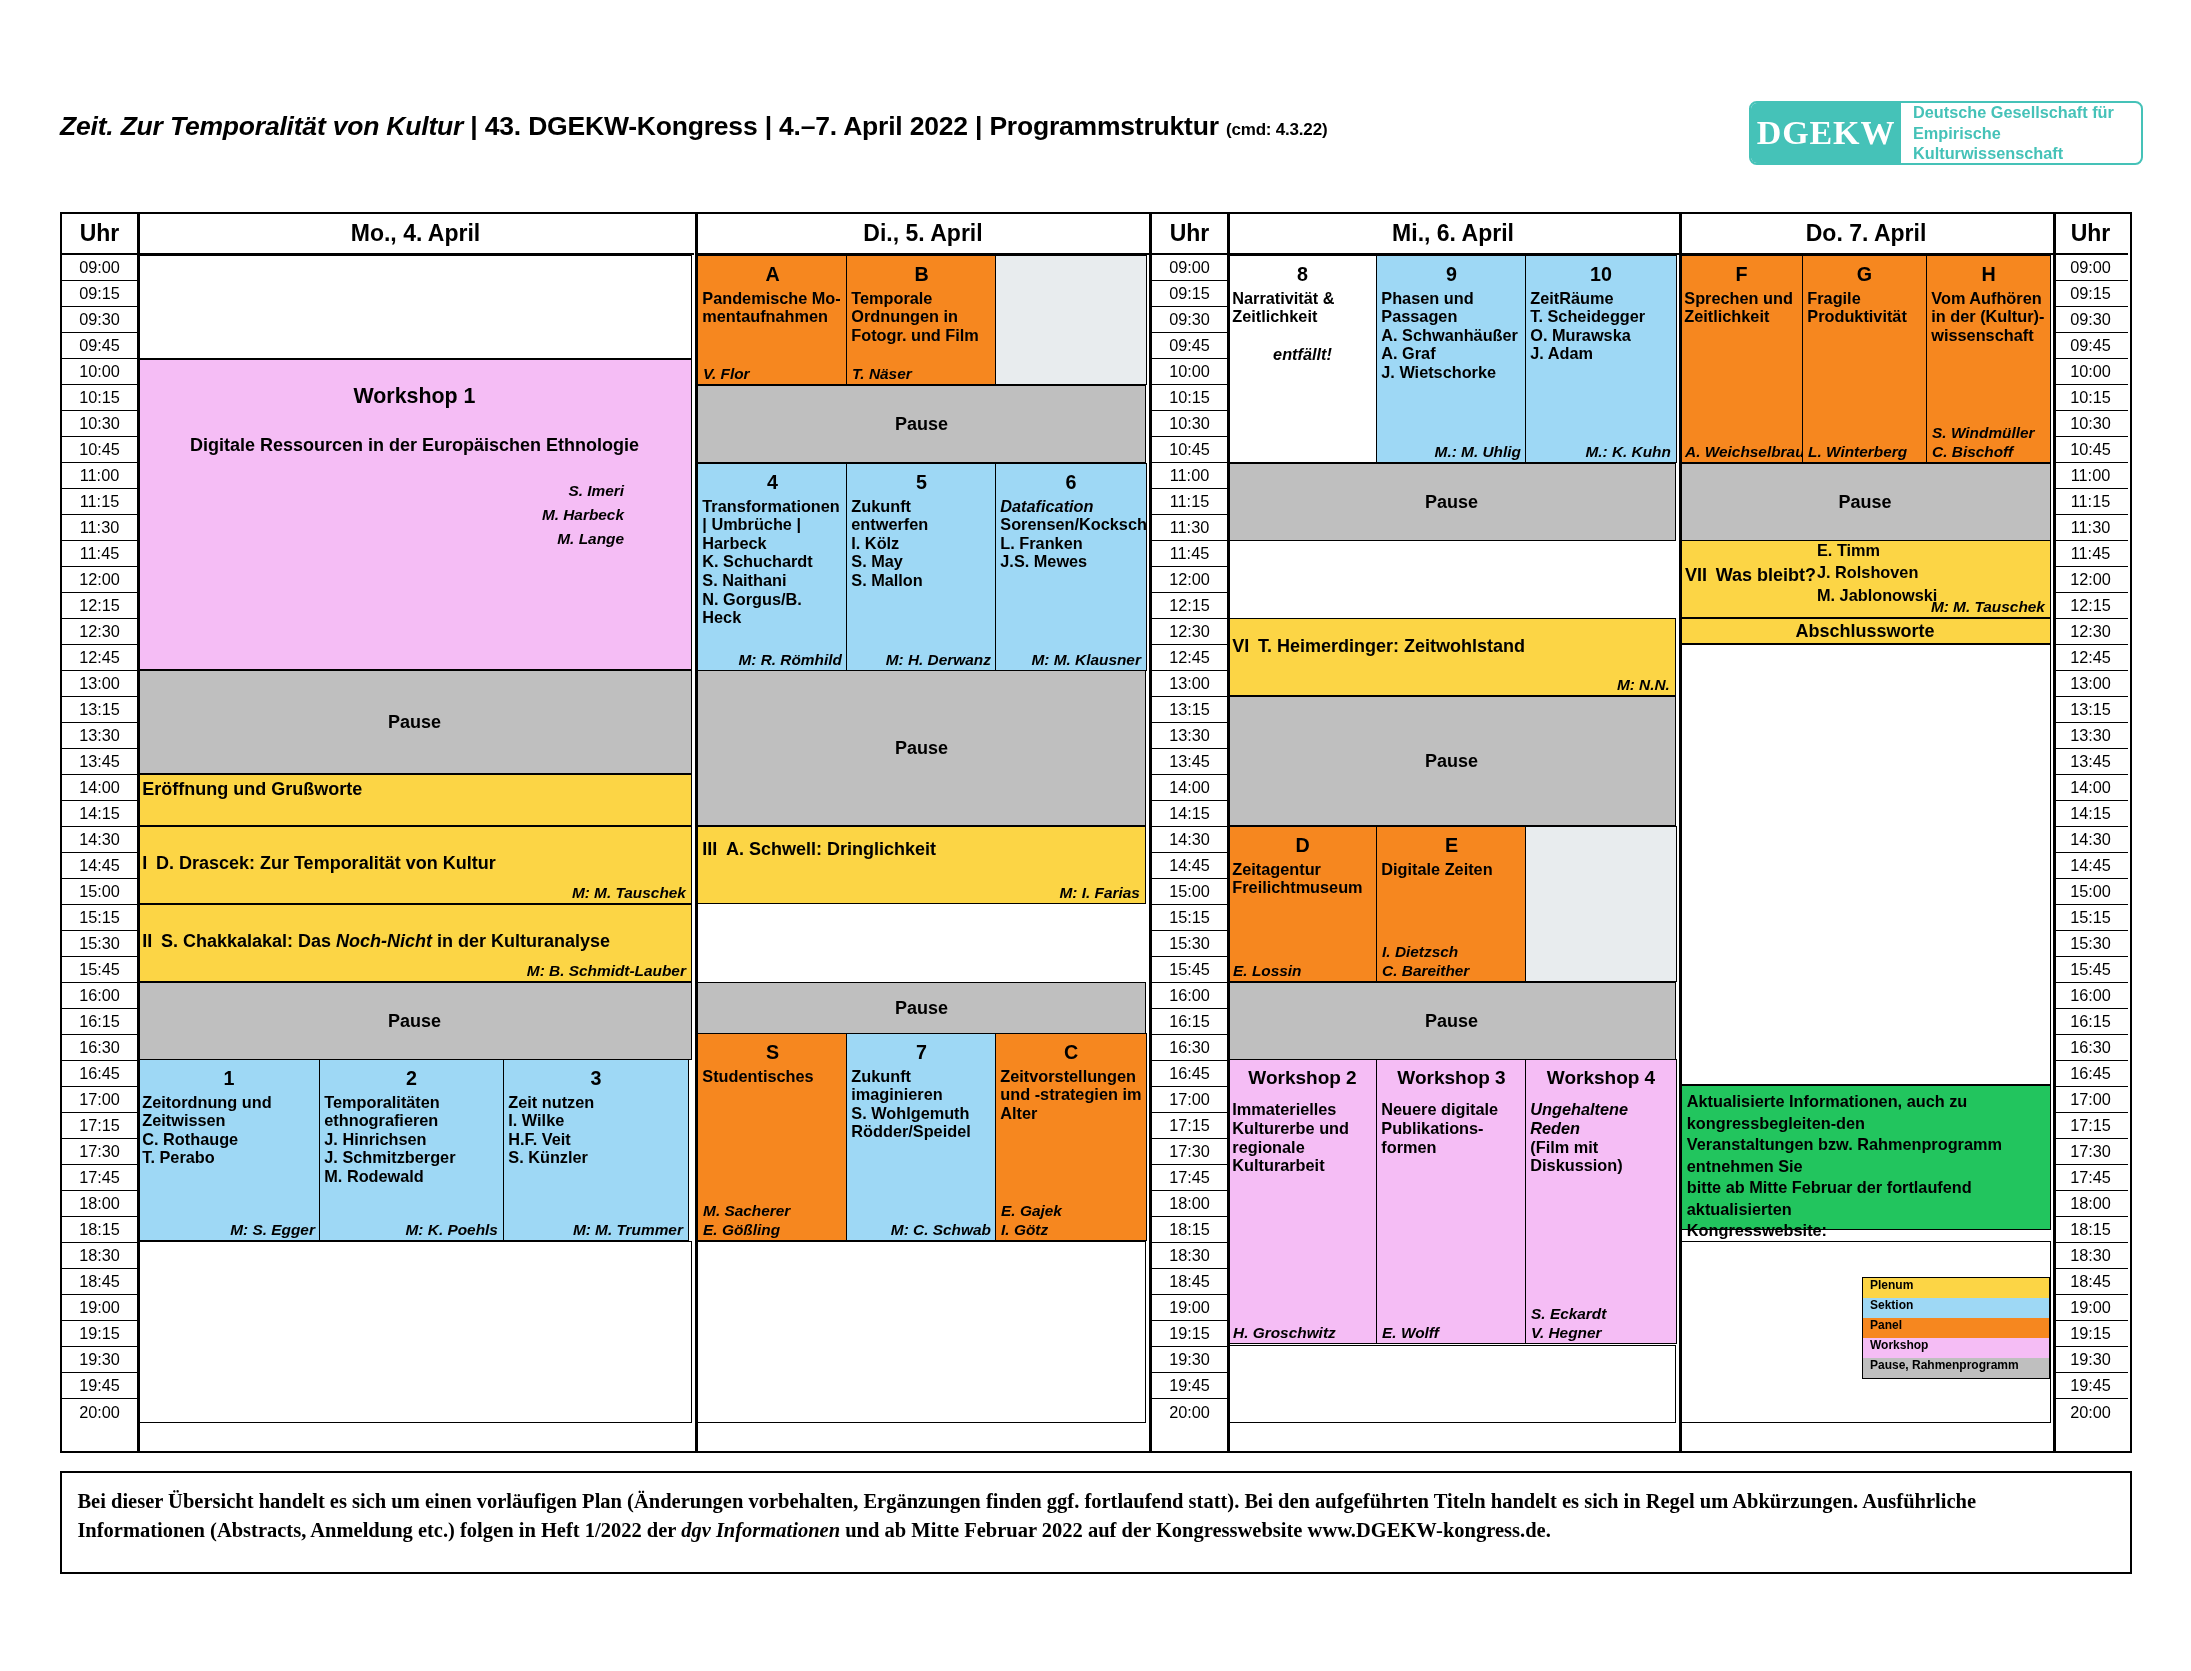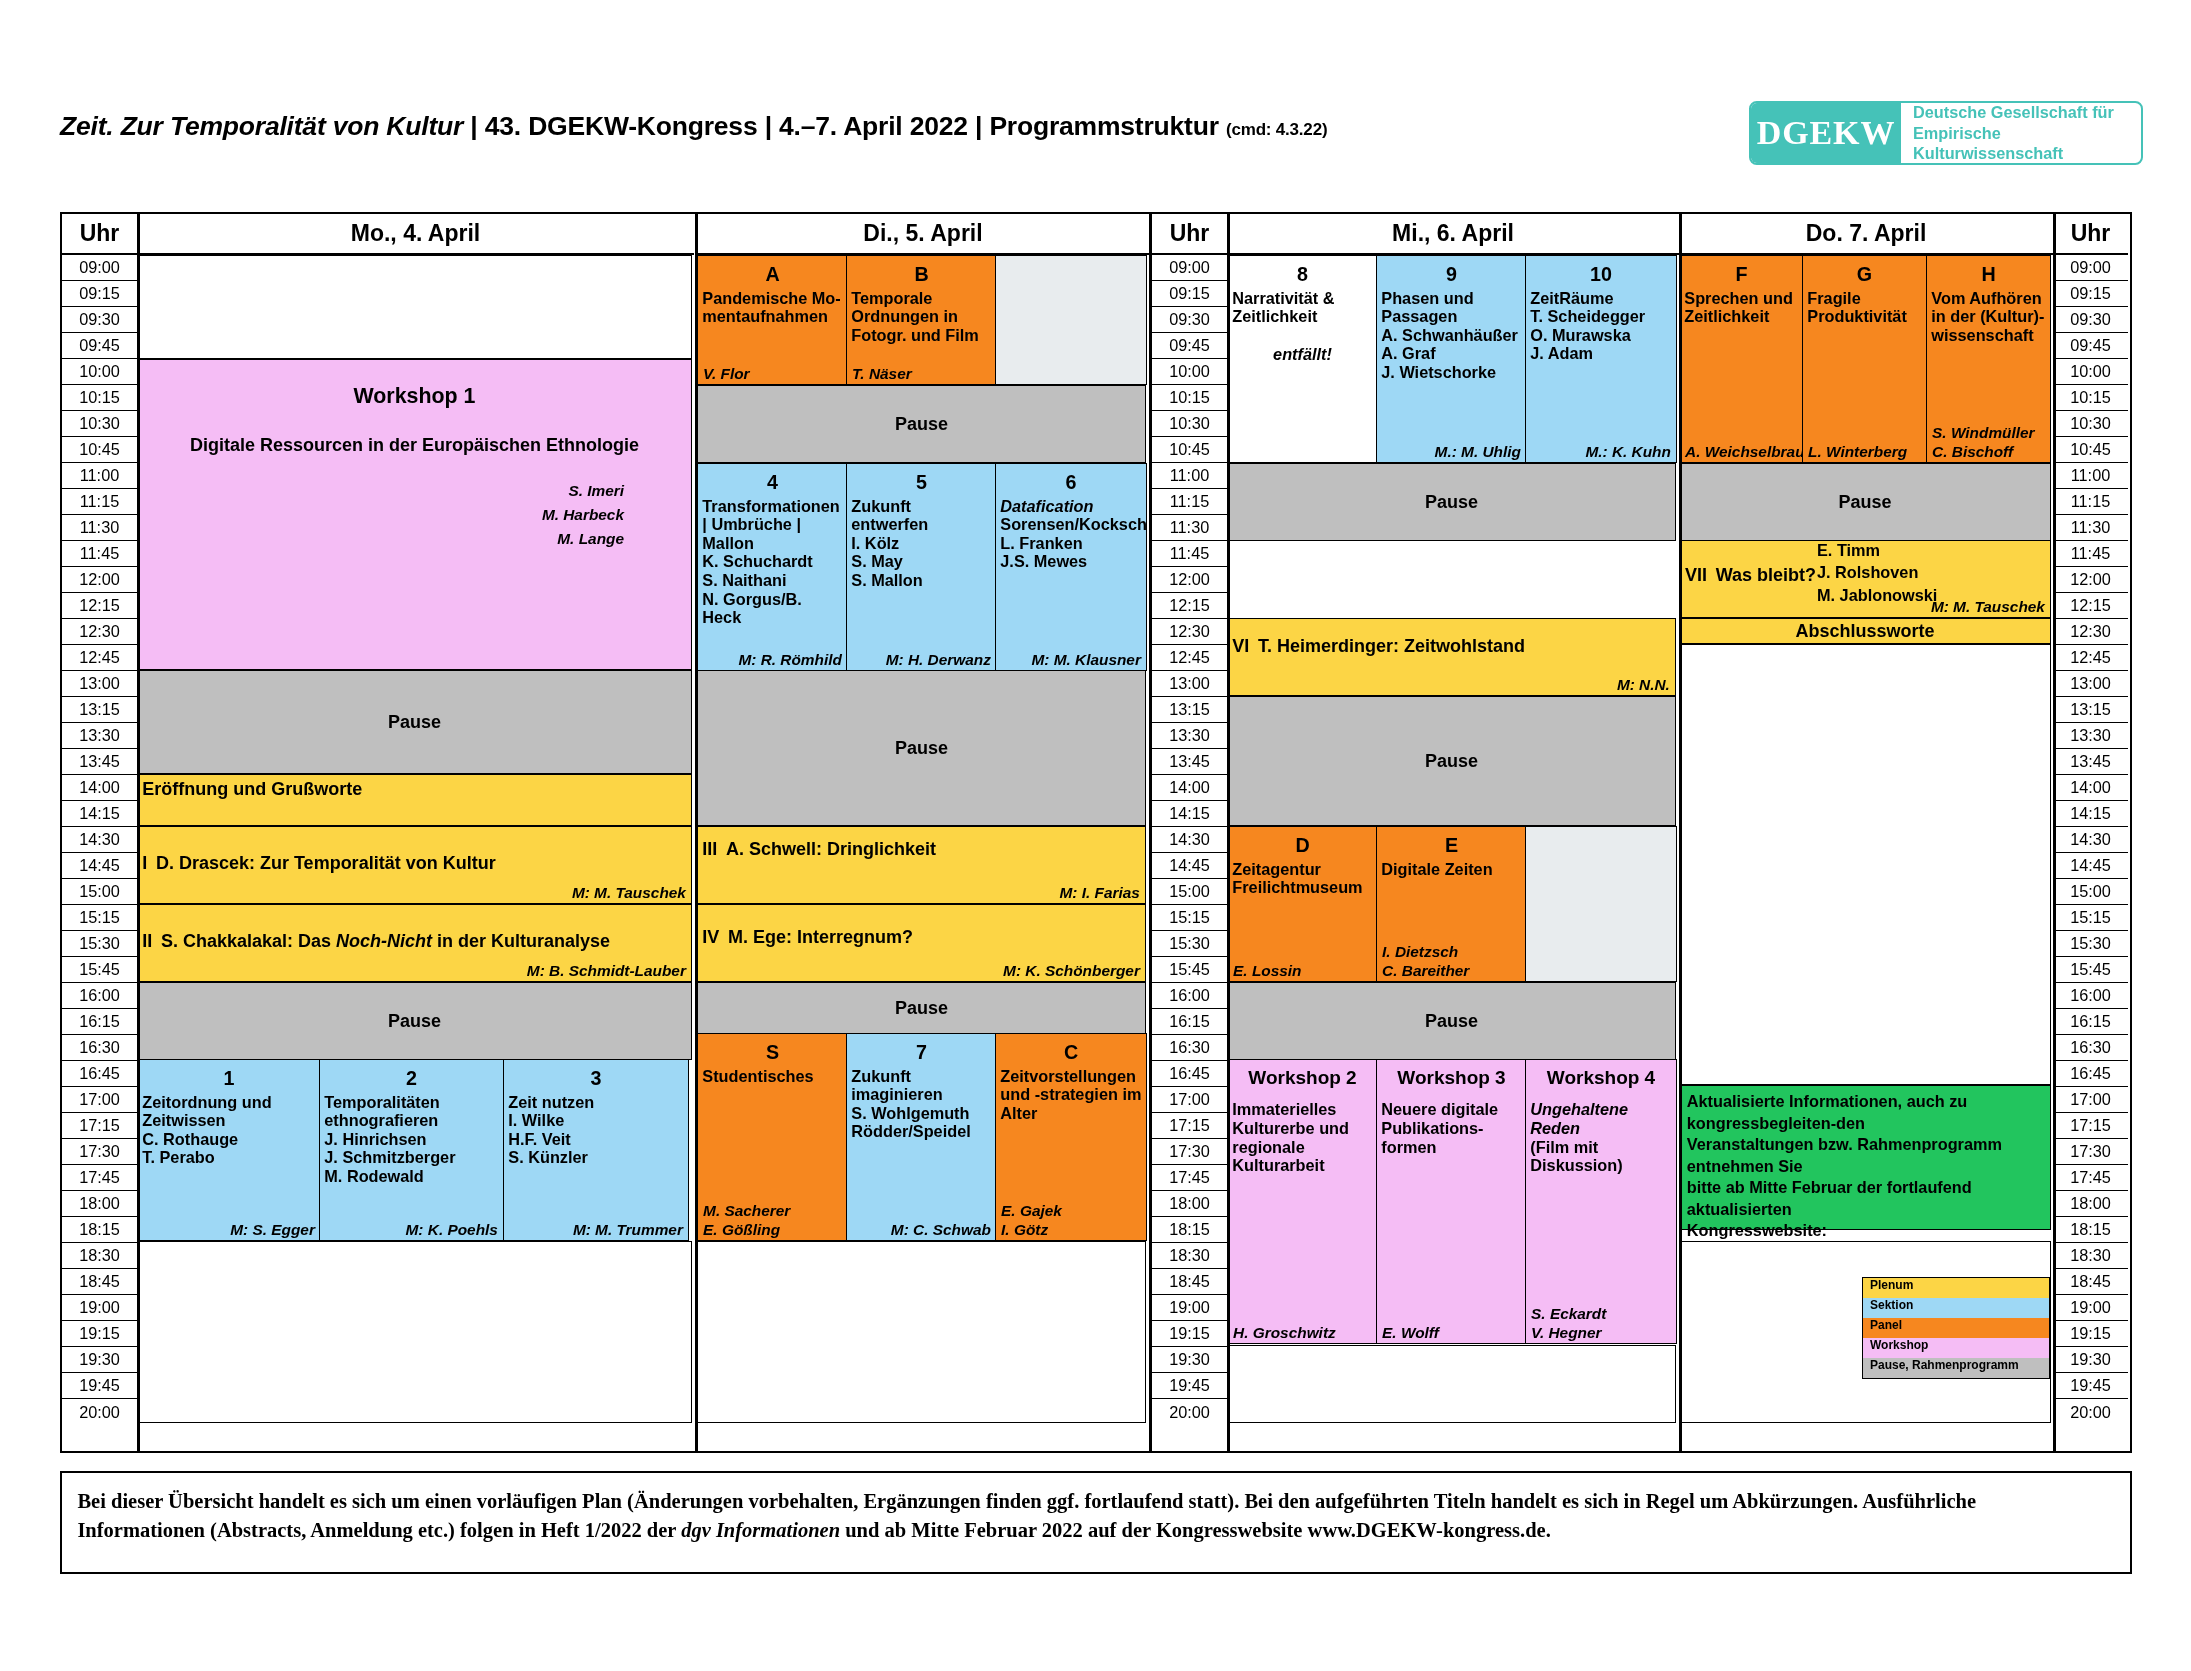--- a/index.html
+++ b/index.html
@@ -234,21 +234,21 @@
             <span class="num">B</span>
           <span class="ttl">Temporale Ordnungen in Fotogr. und Film</span>
           <span class="modl">T. Näser</span>
           </div>
           <div class="ev c-empty" style="left: 298px; top: 0px; width: 152px; height: 130px;"></div>
           <div class="ev c-pause" style="left: 0px; top: 130px; width: 449px; height: 78px;">
             <div class="pause-lbl">Pause</div>
           </div>
           <div class="ev c-sektion" style="left: 0px; top: 208px; width: 151px; height: 208px;">
             <span class="num">4</span>
-          <span class="ttl">Transformationen | Umbrüche | Mallon</span>
+          <span class="ttl">Transformationen | Umbrüche | Harbeck</span>
           <span class="ttl">K. Schuchardt</span>
             <span class="ttl">S. Naithani</span>
             <span class="ttl">N. Gorgus/B. Heck</span>
           <span class="mod">M: R. Römhild</span>
           </div>
           <div class="ev c-sektion" style="left: 149px; top: 208px; width: 151px; height: 208px;">
             <span class="num">5</span>
           <span class="ttl">Zukunft entwerfen</span>
           <span class="ttl">I. Kölz</span>
             <span class="ttl">S. May</span>
@@ -262,24 +262,20 @@
             <span class="ttl">L. Franken</span>
             <span class="ttl">J.S. Mewes</span>
           <span class="mod">M: M. Klausner</span>
           </div>
           <div class="ev c-pause" style="left: 0px; top: 415px; width: 449px; height: 156px;">
             <div class="pause-lbl">Pause</div>
           </div>
           <div class="ev c-plenum" style="left: 0px; top: 571px; width: 449px; height: 78px;">
             <span class="plen-line" style="display:block;margin-top:10.3px;"><span class="plen-rom">III</span>A. Schwell: Dringlichkeit</span>
         <span class="mod">M: I. Farias</span>
-          </div>
-          <div class="ev c-plenum" style="left: 0px; top: 649px; width: 449px; height: 78px;">
-            <span class="plen-line" style="display:block;margin-top:20.5px;"><span class="plen-rom">IV</span>M. Ege: Interregnum?</span>
-        <span class="mod">M: K. Schönberger</span>
           </div>
           <div class="ev c-pause" style="left: 0px; top: 727px; width: 449px; height: 52px;">
             <div class="pause-lbl">Pause</div>
           </div>
           <div class="ev c-panel" style="left: 0px; top: 778px; width: 151px; height: 208px;">
             <span class="num">S</span>
           <span class="ttl">Studentisches</span>
           <span class="modl2">M. Sacherer</span>
             <span class="modl">E. Gößling</span>
           </div>

